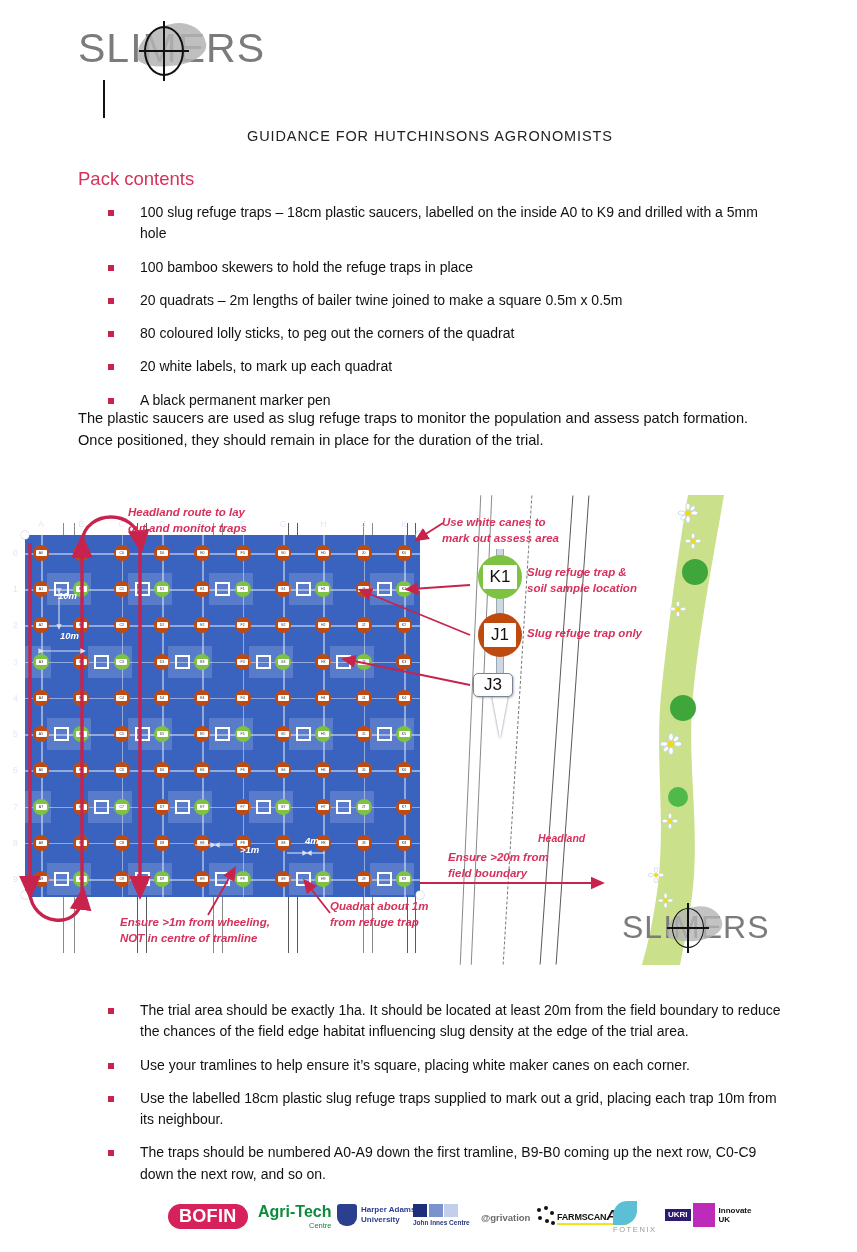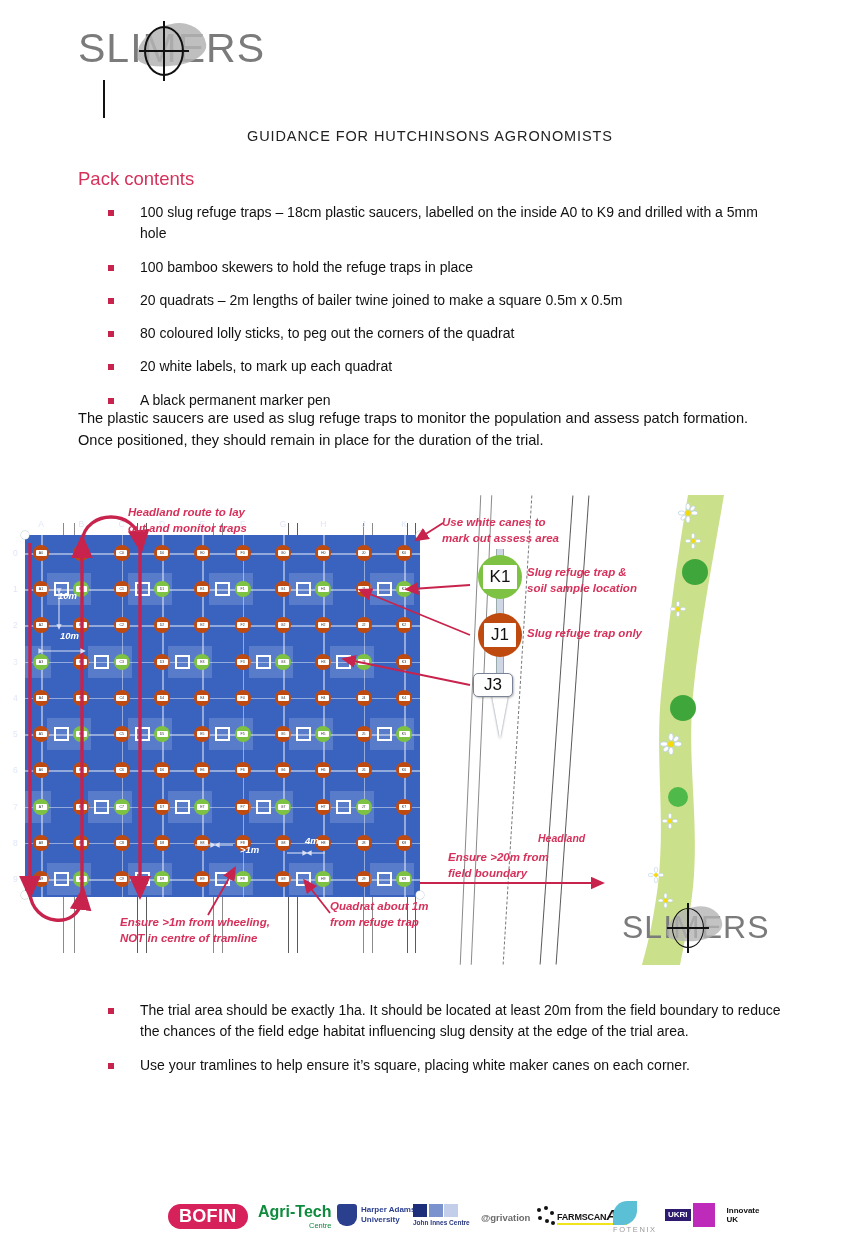--- a/index.html
+++ b/index.html
@@ -235,21 +235,21 @@
   .farmscan .dots i { position:absolute; width:4px;height:4px;border-radius:50%;background:#111; }
   .farmscan .nm { font-size:9px; font-weight:700; color:#111; letter-spacing:-.2px; }
   .farmscan .ag { font-size:14px; font-weight:700; font-style:italic; color:#111; }
   .farmscan .ul { height:2.5px; background:#F2E41B; }
   .fotenix { left:613px; top:5px; }
   .fotenix .leaf { width:24px;height:24px;background:#5BBFD6;border-radius:60% 0 60% 0; }
   .fotenix .txt { font-size:7.5px; letter-spacing:1.6px; color:#9a9a9a; }
   .ukri { left:665px; top:7px; }
   .ukri .box { background:#2E1A6E; color:#fff; font-size:8px; font-weight:700; padding:2px 3px; line-height:1; }
   .ukri .mag { width:22px; height:24px; background:#BE2BBB; margin-left:2px; }
-  .ukri .txt { font-size:8px; color:#111; font-weight:600; line-height:1.15; margin-left:12px; }
+  .ukri .txt { font-size:8px; color:#111; font-weight:600; line-height:1.15; margin-left:4px; }
 </style>
 </head>
 <body>
 
 <div class="header">
   <div class="brand-logo">
     <div class="slug-shape"></div>
     <div class="word">SLIMERS</div>
     <div class="crosshair"></div>
   </div>
@@ -857,20 +857,22 @@
     <div class="slug-shape"></div>
     <div class="word">SLIMERS</div>
     <div class="crosshair"></div>
   </div>
 </div>
 
 <div id="bottom-notes">
   <ul class="bullets">
     <li>The trial area should be exactly 1ha. It should be located at least 20m from the field boundary to reduce the chances of the field edge habitat influencing slug density at the edge of the trial area.</li>
     <li>Use your tramlines to help ensure it’s square, placing white maker canes on each corner.</li>
+    <li>Use the labelled 18cm plastic slug refuge traps supplied to mark out a grid, placing each trap 10m from its neighbour.</li>
+    <li>The traps should be numbered A0-A9 down the first tramline, B9-B0 coming up the next row, C0-C9 down the next row, and so on.</li>
   </ul>
 </div>
 
 <div id="footer">
   <div class="logo bofin">BOFIN</div>
 
   <div class="logo agritech">
     <div>
       <div class="l1">Agri-Tech</div>
       <div class="l2">Centre</div>

